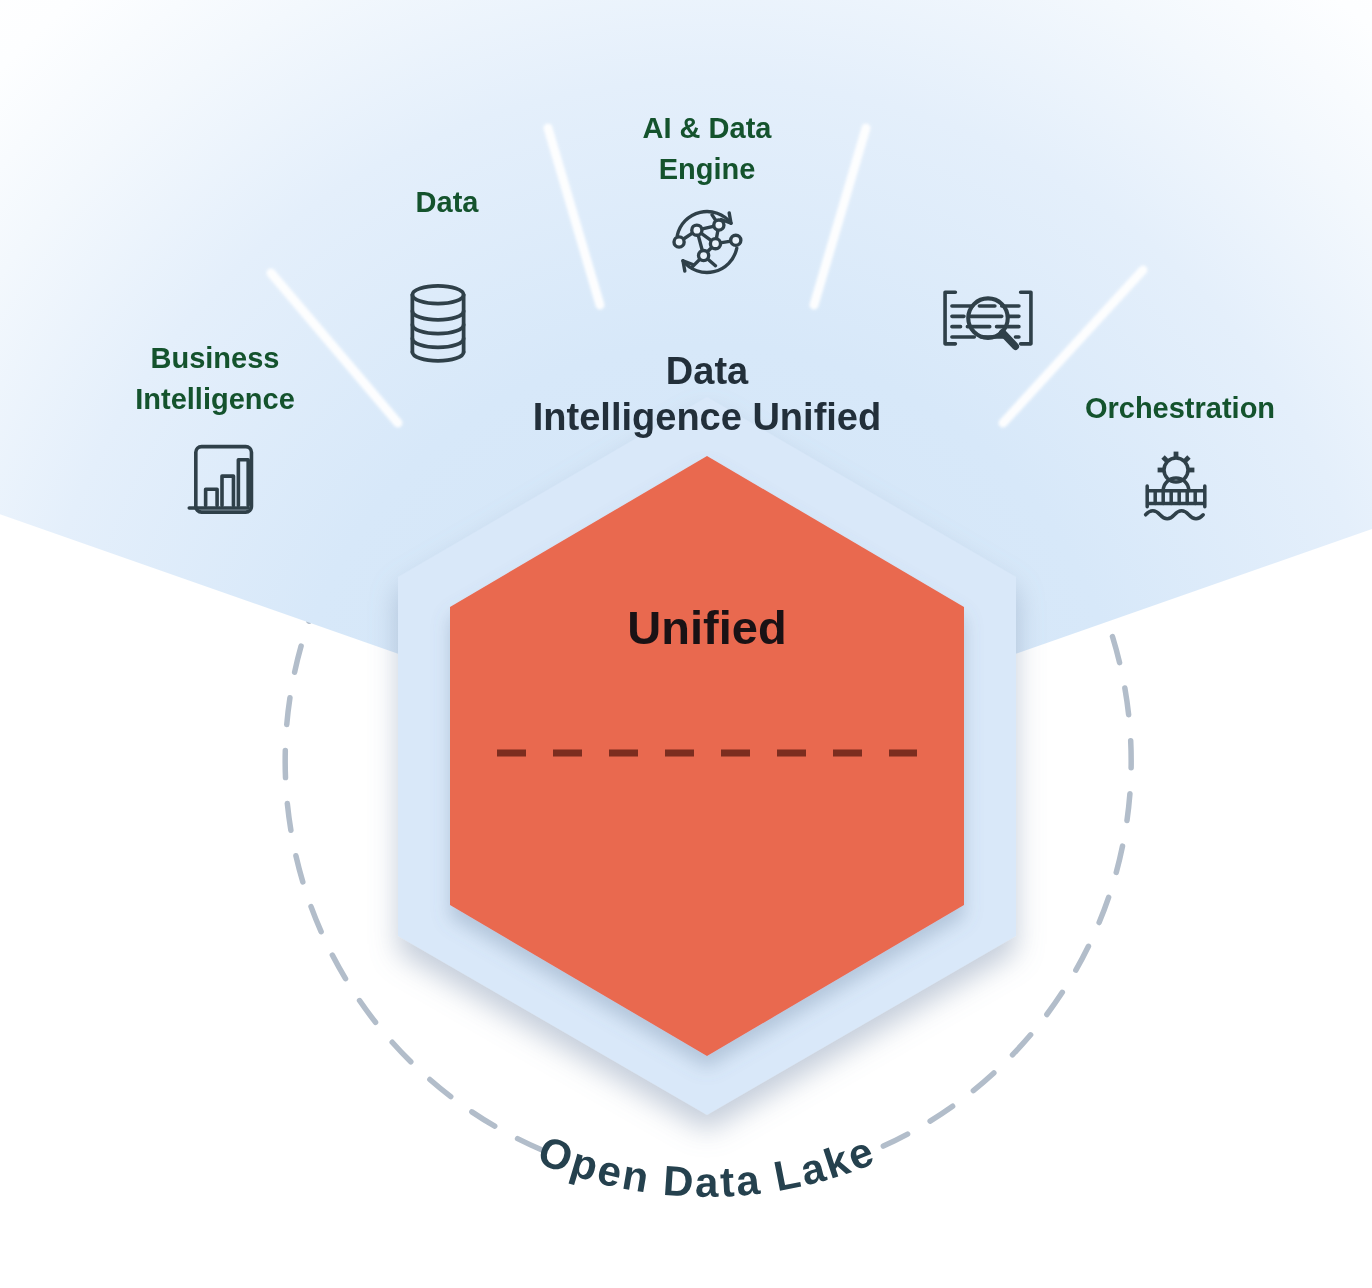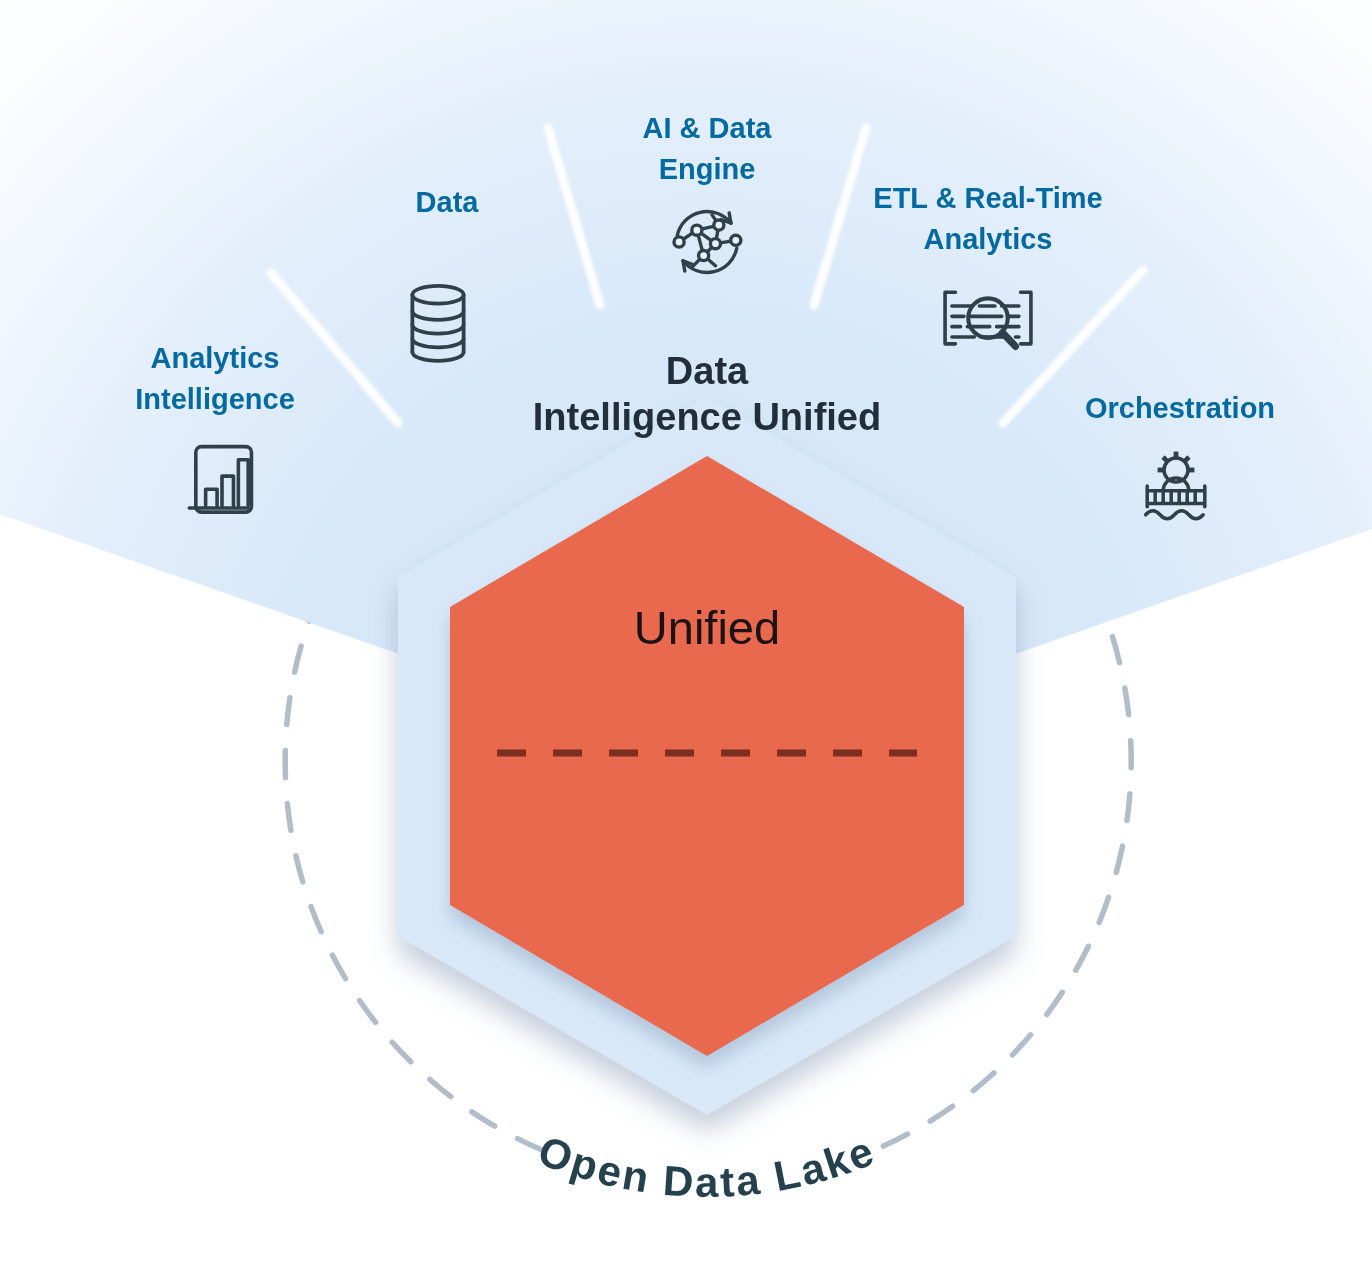--- a/index.html
+++ b/index.html
@@ -8,21 +8,21 @@
     width:1372px;height:1288px;
     overflow:hidden;
     background:#ffffff;
     font-family:"Liberation Sans","DejaVu Sans",sans-serif;
   }
   #diagram-svg{position:absolute;left:0;top:0;}
   .lbl{
     position:absolute;
     transform:translateX(-50%);
     text-align:center;
-    color:#0369a1;
+    color:#14532d;
     font-size:29px;
     font-weight:700;
     line-height:1.42;
     white-space:nowrap;
   }
   .icon{
     position:absolute;
     transform:translateX(-50%);
   }
   .engine-title{
@@ -34,21 +34,21 @@
     font-weight:700;
     line-height:1.22;
     white-space:nowrap;
   }
   .hex-text{
     position:absolute;
     transform:translateX(-50%);
     text-align:center;
     color:#1A1215;
     font-size:47px;
-    font-weight:400;
+    font-weight:700;
     line-height:1.27;
     white-space:nowrap;
   }
 </style>
 </head>
 <body>
 
 <div id="canvas">
 
   <svg id="diagram-svg" width="1372" height="1288" viewBox="0 0 1372 1288">
@@ -89,33 +89,29 @@
 
     <line x1="497" y1="753" x2="917" y2="753" stroke="#7C2D1F" stroke-width="7" stroke-dasharray="29 27"></line>
 
     <path id="odlPath" d="M 457 1118 A 436 436 0 0 0 957 1118" fill="none"></path>
     <text font-size="42" font-weight="700" fill="#25414E" letter-spacing="2.5" text-anchor="middle">
       <textPath href="#odlPath" startOffset="50%">Open Data Lake</textPath>
     </text>
   </svg>
 
   <div class="lbl" style="left:215px;top:338px">
-    <div>Analytics</div>
+    <div>Business</div>
     <div>Intelligence</div>
   </div>
   <div class="lbl" style="left:447px;top:182px">
     <div>Data</div>
   </div>
   <div class="lbl" style="left:707px;top:108px">
     <div>AI &amp; Data</div>
     <div>Engine</div>
-  </div>
-  <div class="lbl" style="left:988px;top:178px">
-    <div>ETL &amp; Real-Time</div>
-    <div>Analytics</div>
   </div>
   <div class="lbl" style="left:1180px;top:388px">
     <div>Orchestration</div>
   </div>
 
   <div class="icon" style="left:222px;top:440px">
     <svg width="72" height="82" viewBox="0 0 44 50" fill="none" stroke="#2F4049" stroke-width="2.2" stroke-linejoin="round" stroke-linecap="round">
       <rect x="6" y="4" width="34" height="40" rx="3.5"></rect>
       <path d="M12 40 V30 H19 V40"></path>
       <path d="M22 40 V22 H29 V40"></path>

